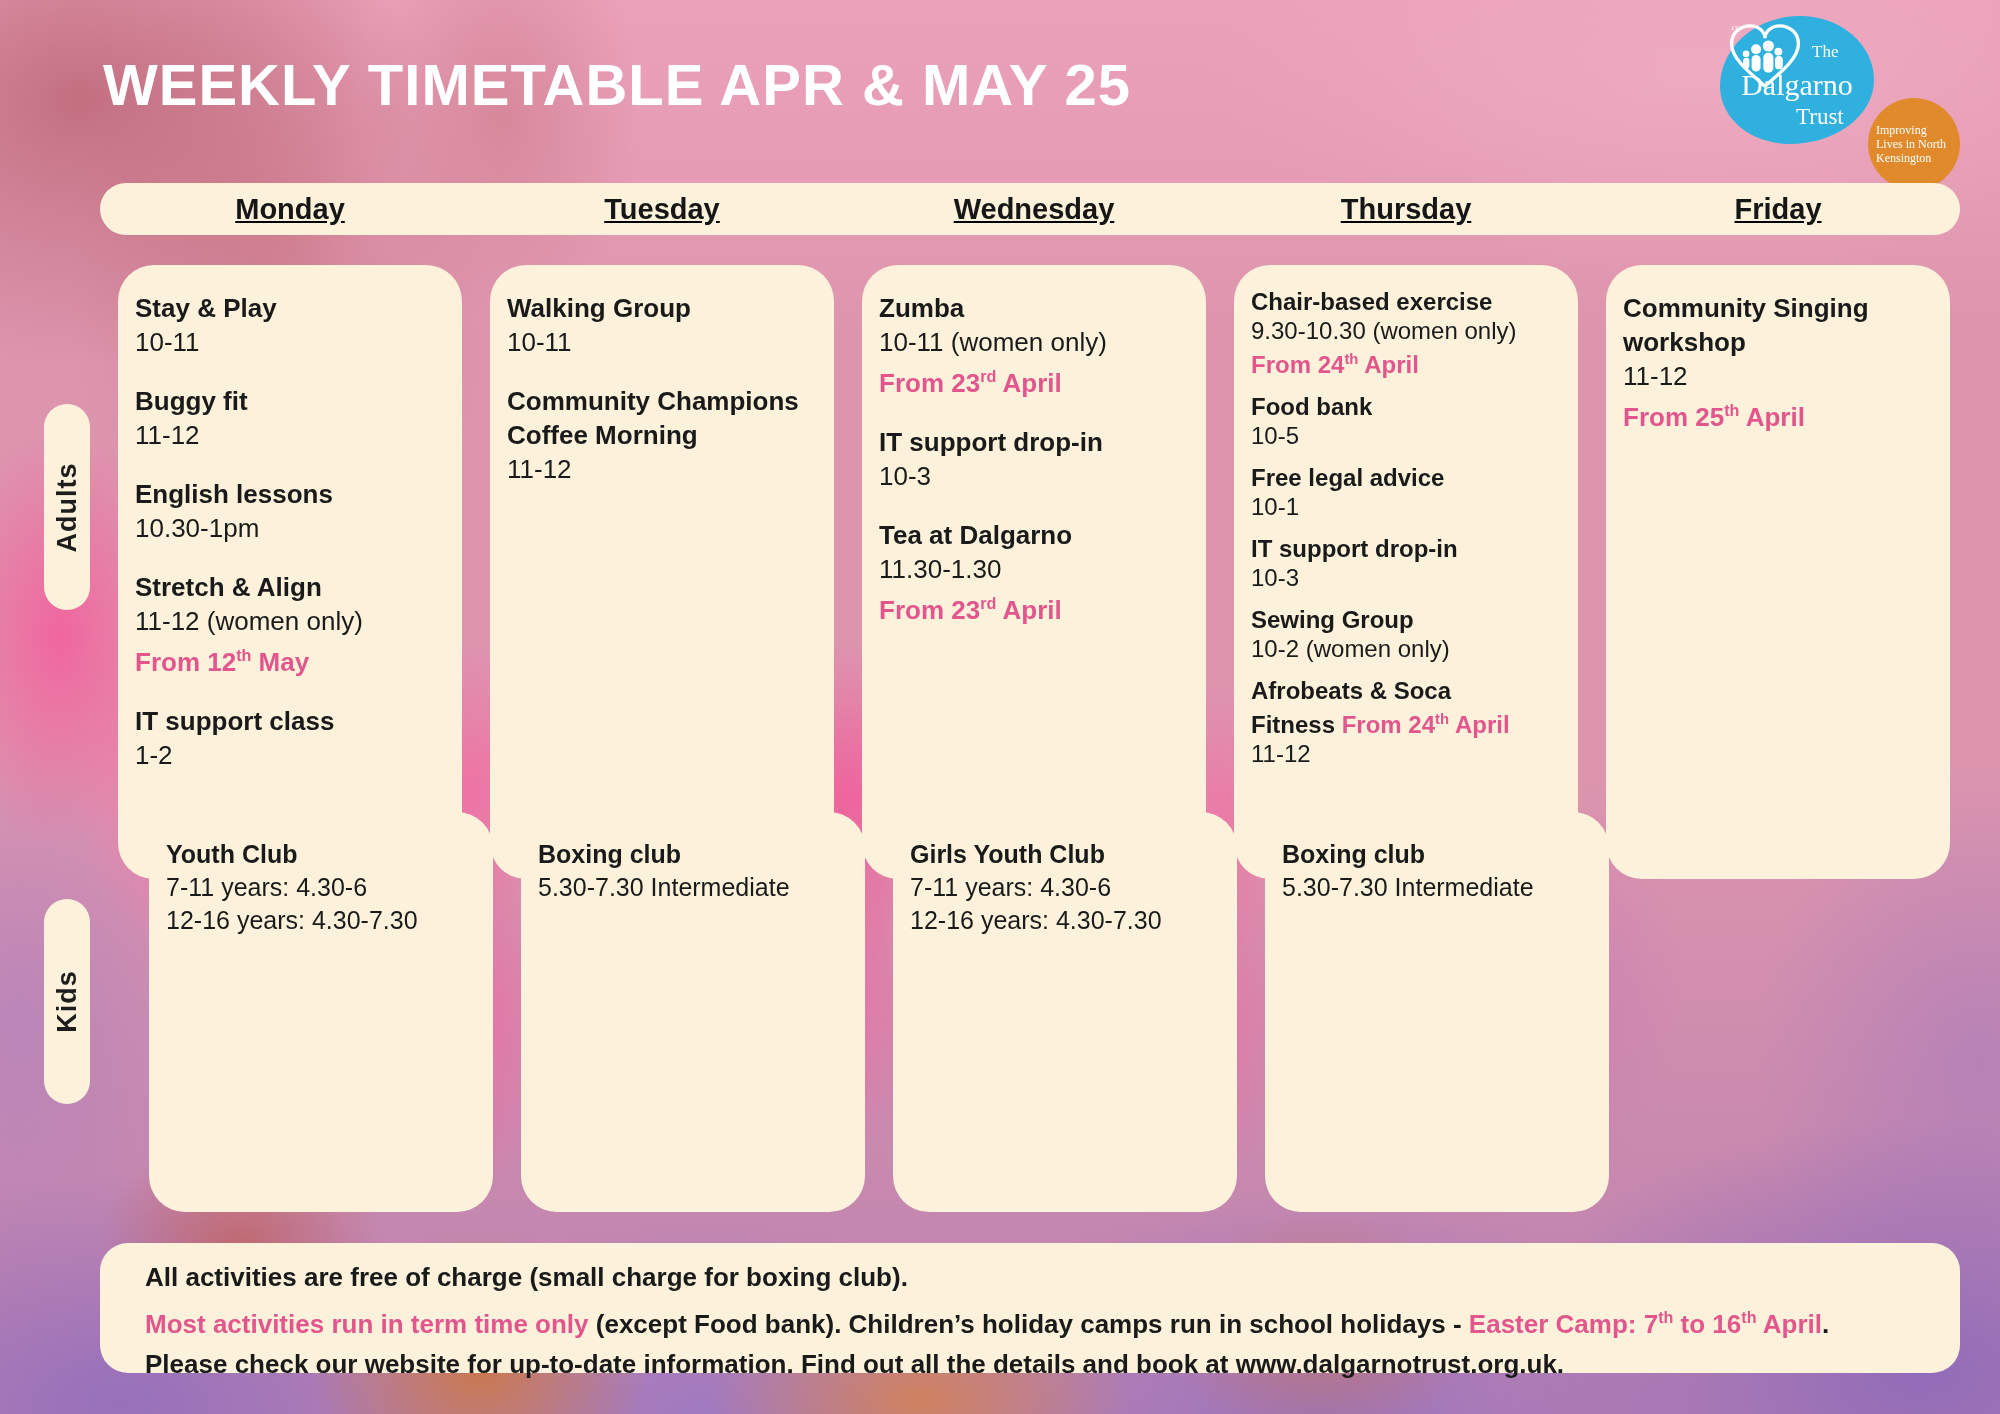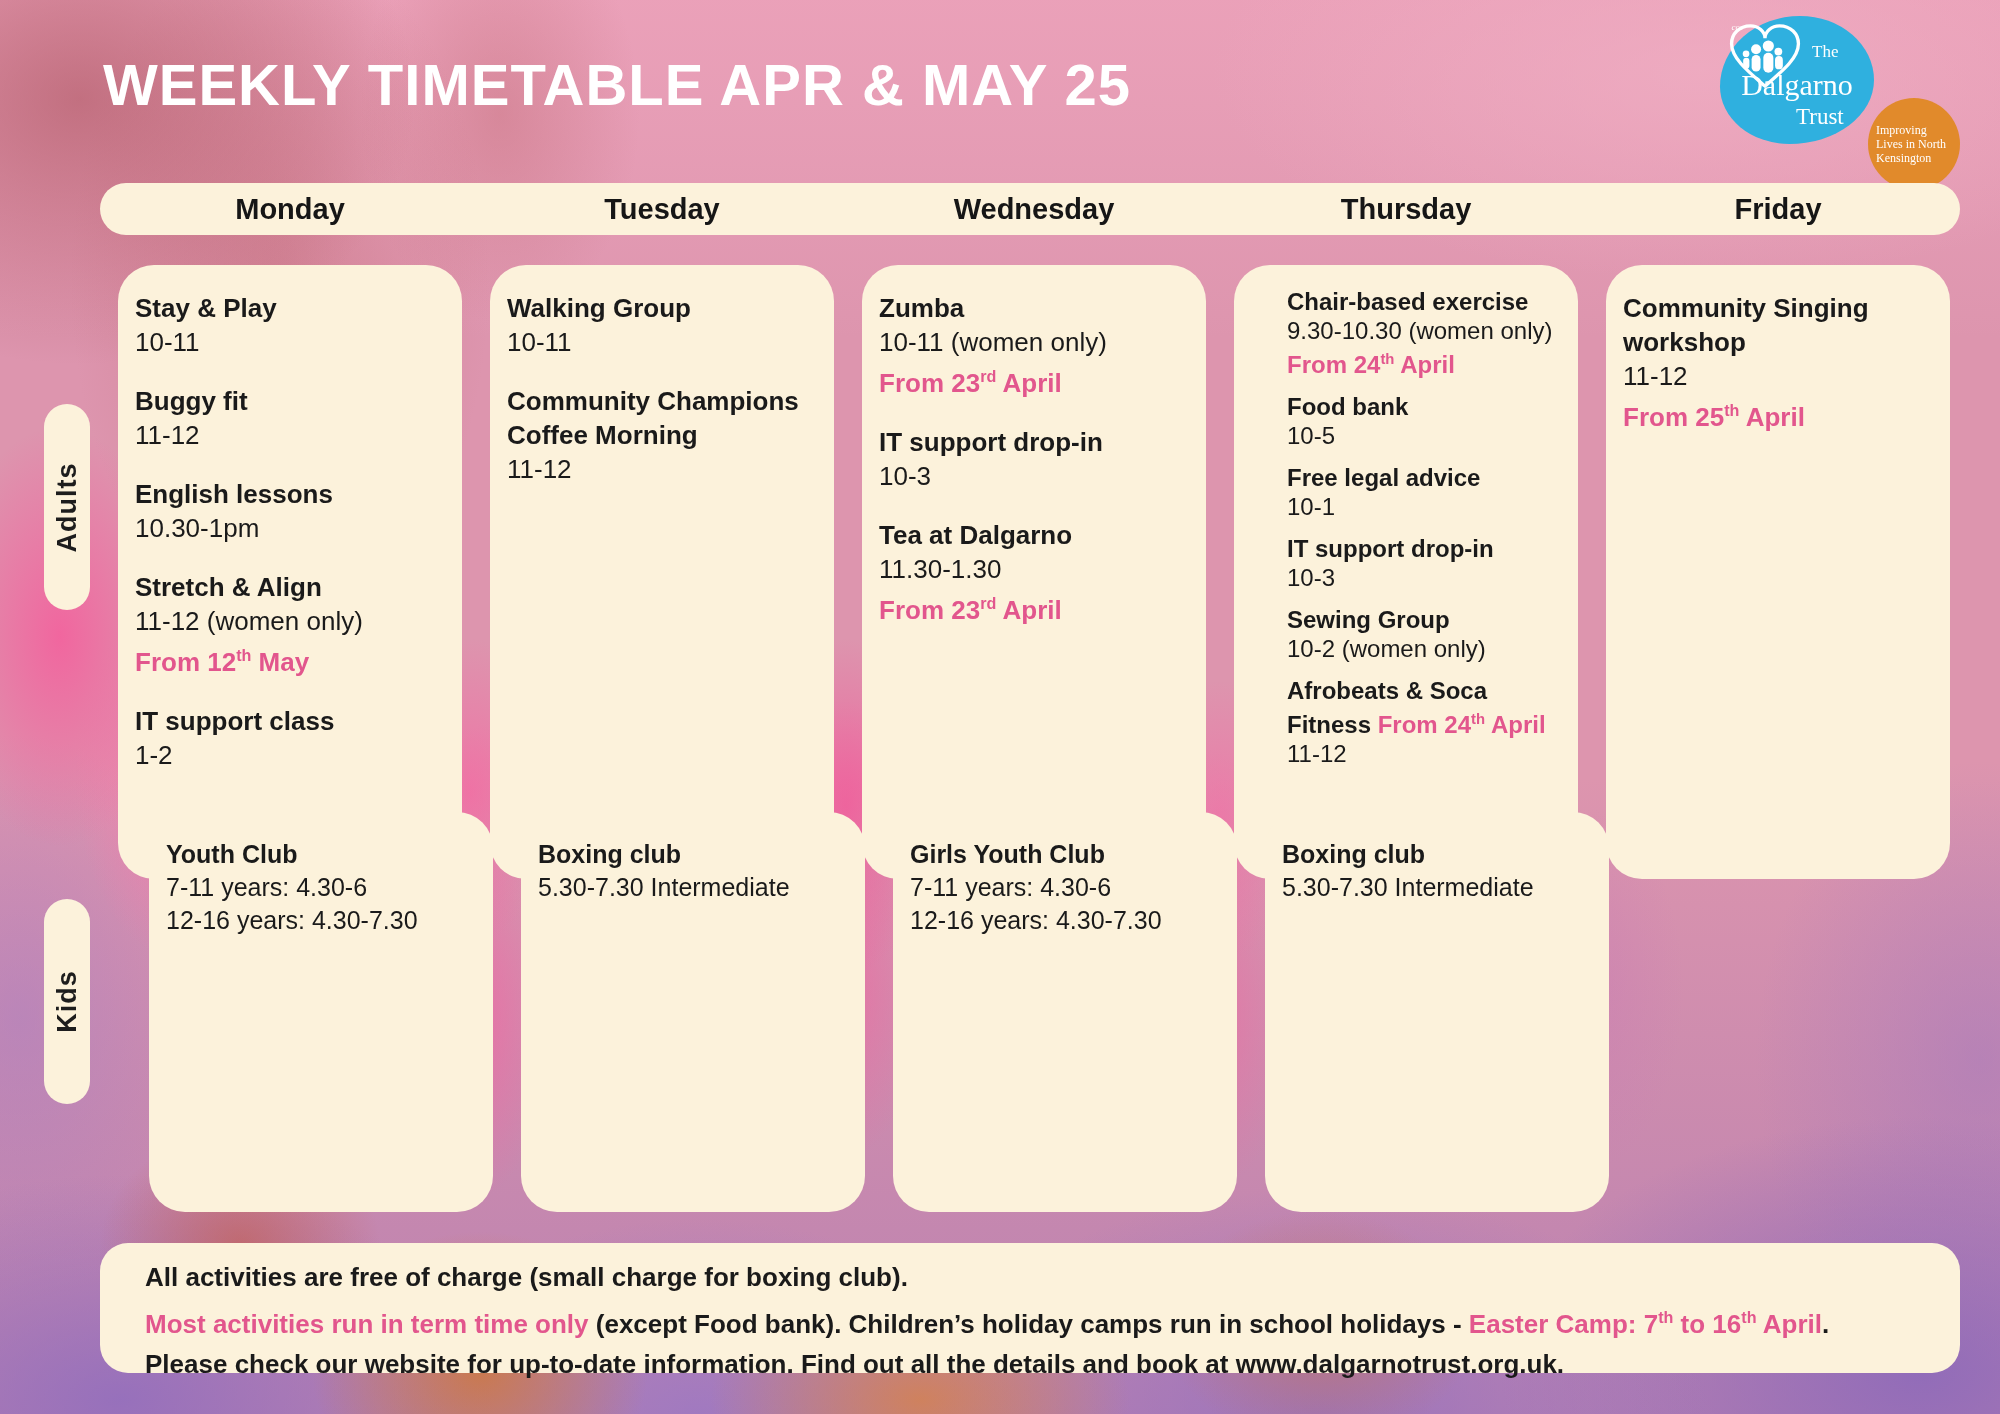--- a/index.html
+++ b/index.html
@@ -67,36 +67,36 @@
     display:flex;align-items:center;justify-content:center;
     font-family:"Liberation Serif",serif;font-size:12px;line-height:1.18;
     padding:8px;box-sizing:border-box;
   }
   
   .day-bar{
     position:absolute;left:100px;top:183px;width:1860px;height:52px;
     background:var(--cream);border-radius:26px;
   }
   .cols{display:grid;grid-template-columns:repeat(5,344px);column-gap:28px;}
-  .day-bar .cols{position:absolute;left:18px;top:0;height:40px;align-items:center;}
+  .day-bar .cols{position:absolute;left:18px;top:0;height:40px;align-items:center;text-decoration:underline;}
   .day{ text-align:center;font-size:29px;font-weight:700;color:#161616;line-height:52px;}
   
   .row{position:absolute;left:118px;}
   .row.adults{top:265px;}
   .row.kids{top:812px;padding-left:31px;}
   .card{
     background:var(--cream);border-radius:36px;box-sizing:border-box;
     padding:26px 14px 0 17px;
   }
   .row.adults .card{height:614px;}
   .row.kids .card{height:400px;}
   .card .line{font-size:26px;line-height:34px;color:var(--ink);}
   .card .entry{margin-bottom:25px;}
   .card.compact{padding-top:22px;}
-  .card.compact .line{font-size:24px;line-height:29px;margin-left:36px;}
+  .card.compact .line{font-size:24px;line-height:29px;}
   .card.compact .entry{margin-bottom:13px;}
   .card.kids .line{font-size:25px;line-height:33px;}
   
   .seg-b{font-weight:700;color:var(--ink);}
   .seg-r{font-weight:400;color:var(--ink);}
   .seg-p{font-weight:700;color:var(--pink);}
   .seg-ps{font-weight:700;color:var(--pink);font-size:0.62em;vertical-align:super;}
   
   .pill{
     position:absolute;left:44px;width:46px;background:var(--cream);border-radius:23px;

